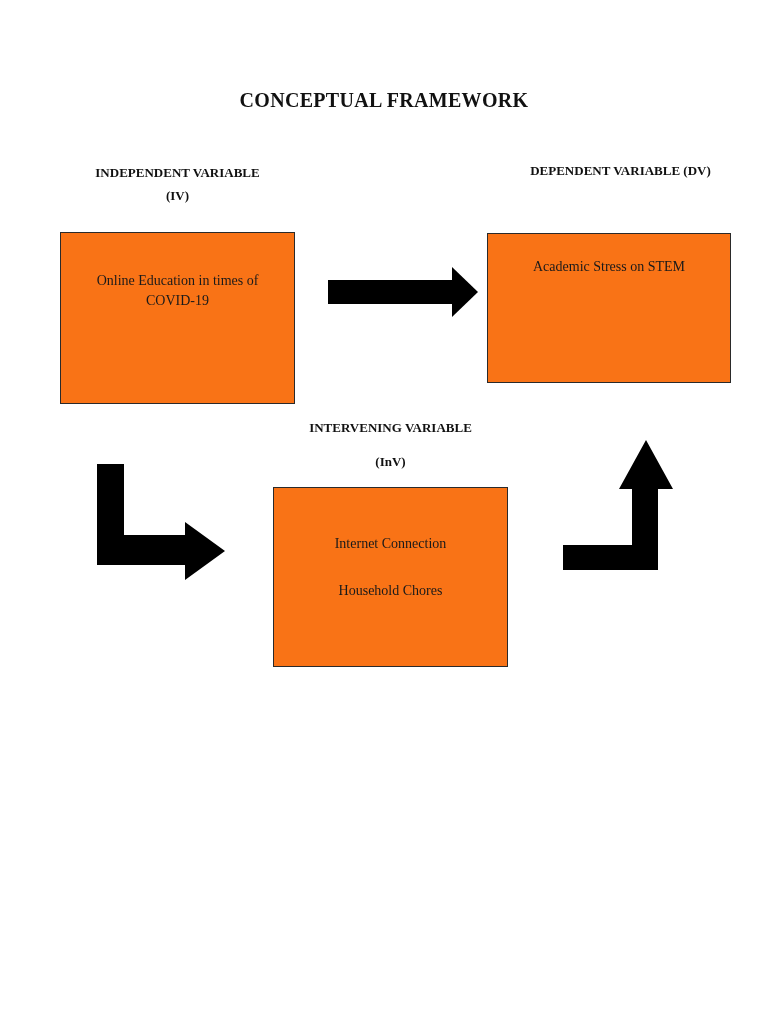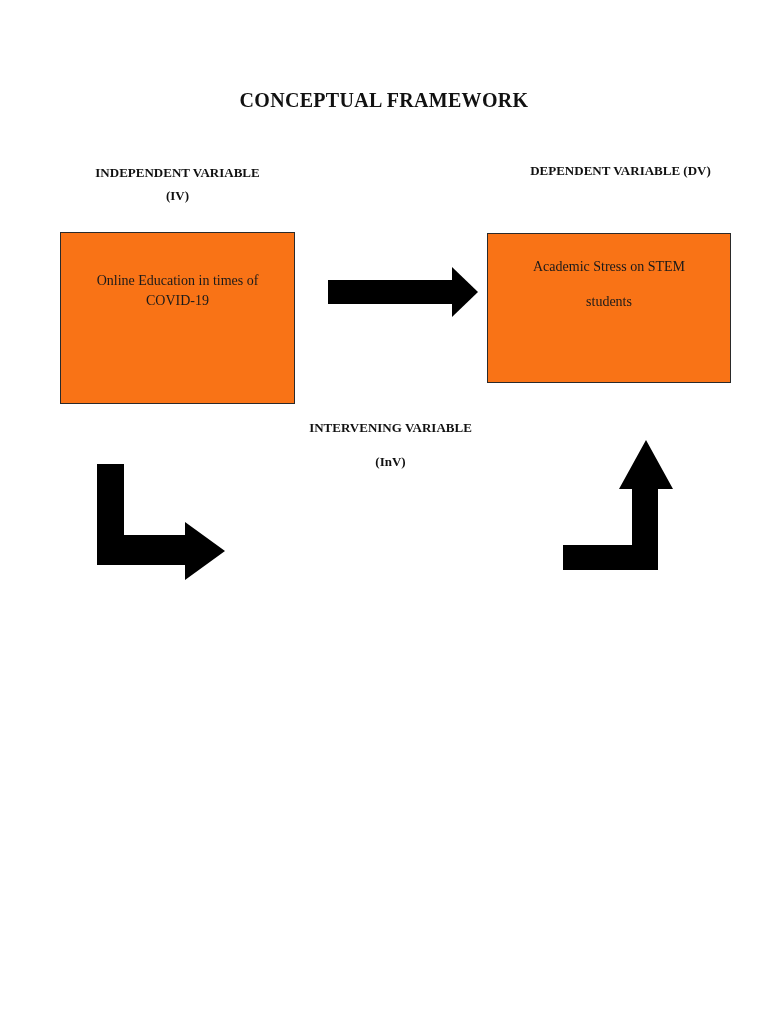--- a/index.html
+++ b/index.html
@@ -62,33 +62,36 @@
 
   <div class="abs var-label" style="left:488px; top:161px; width:265px;">DEPENDENT VARIABLE (DV)</div>
 
   <div class="abs frame-box" style="left:60px; top:232px; width:235px; height:172px; padding-top:38px;">
     <div class="bx-line">Online Education in times of</div>
     <div class="bx-line" style="">COVID-19</div>
   </div>
 
   <div class="abs frame-box" style="left:487px; top:233px; width:244px; height:150px; padding-top:23px;">
     <div class="bx-line">Academic Stress on STEM</div>
-    <div class="bx-line" style="margin-top:15px;">students</div>
   </div>
 
   <div class="abs" style="left:328px; top:267px; width:150px; height:50px;">
     <div class="arrow-right-body"></div>
     <div class="arrow-right-head"></div>
   </div>
 
   <div class="abs var-label" style="left:273px; top:418px; width:235px;">
     <div>INTERVENING VARIABLE</div>
     <div class="sub" style="margin-top:14px;">(InV)</div>
   </div>
 
+  <div class="abs frame-box" style="left:273px; top:487px; width:235px; height:180px; padding-top:46px;">
+    <div class="bx-line">Internet Connection</div>
+    <div class="bx-line" style="margin-top:27px;">Household Chores</div>
+  </div>
 
   <div class="abs" style="left:97px; top:464px; width:130px; height:118px;">
     <svg width="130" height="118" viewBox="0 0 130 118">
       <polygon points="0,0 27,0 27,71 88,71 88,58 128,87 88,116 88,101 0,101" fill="#000000"></polygon>
     </svg>
   </div>
 
   <div class="abs" style="left:563px; top:440px; width:110px; height:130px;">
     <svg width="110" height="130" viewBox="0 0 110 130">
       <polygon points="0,105 69,105 69,49 56,49 83,0 110,49 95,49 95,130 0,130" fill="#000000"></polygon>

